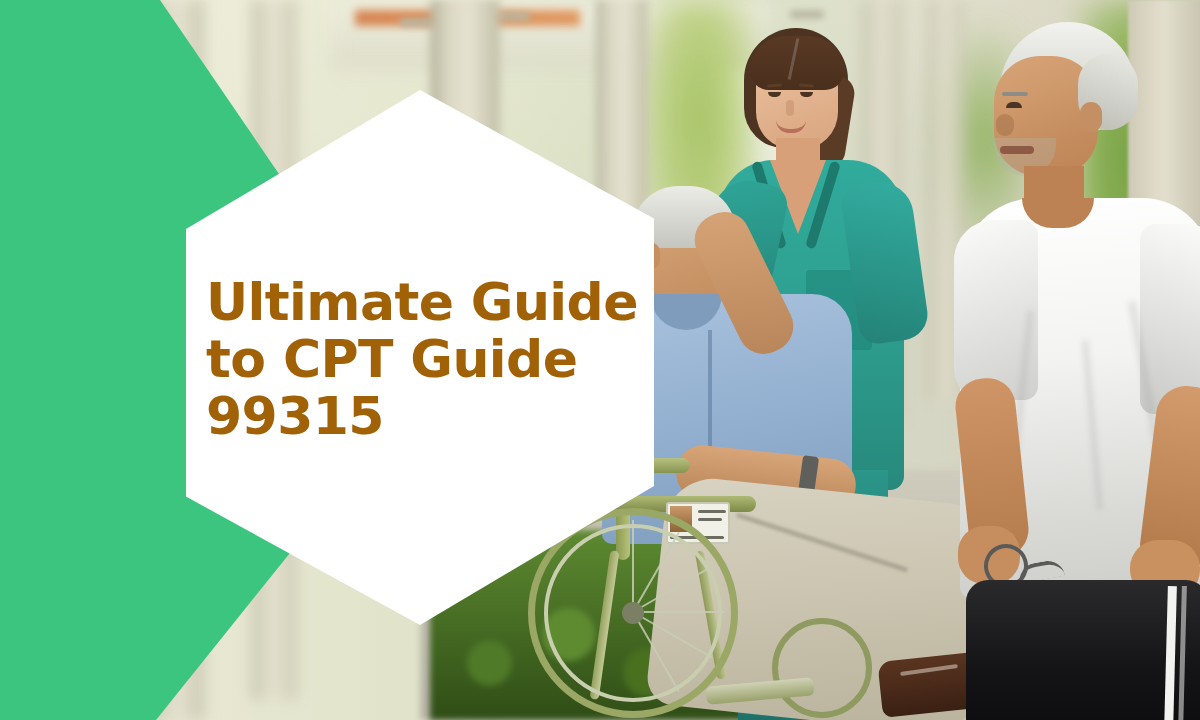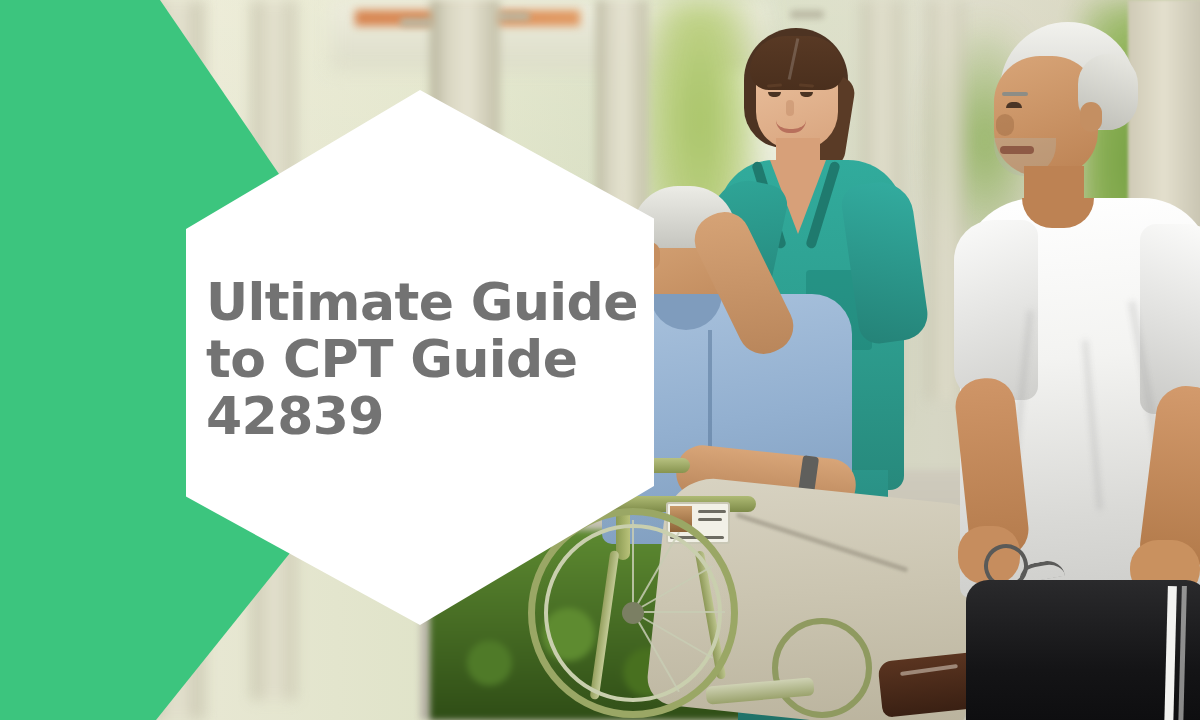--- a/index.html
+++ b/index.html
@@ -593,20 +593,20 @@
 
     <div class="photo-soft"></div>
   </div>
 
   <svg class="green-chevron" viewBox="0 0 1200 720" preserveAspectRatio="none">
     <polygon points="0,0 160,0 424,386 156,720 0,720" fill="#3cc57e"></polygon>
   </svg>
 
   <div class="hex-card">
     <div class="hex-shape" style="background: rgb(255, 255, 255);"></div>
-    <div class="hex-title" style="color: #737373;">
+    <div class="hex-title" style="color: #a16207;">
       <span class="tline">Ultimate Guide</span>
       <span class="tline">to CPT Guide</span>
-      <span class="tline">42839</span>
+      <span class="tline">99315</span>
     </div>
   </div>
 
 </div>
 
 </body></html>

